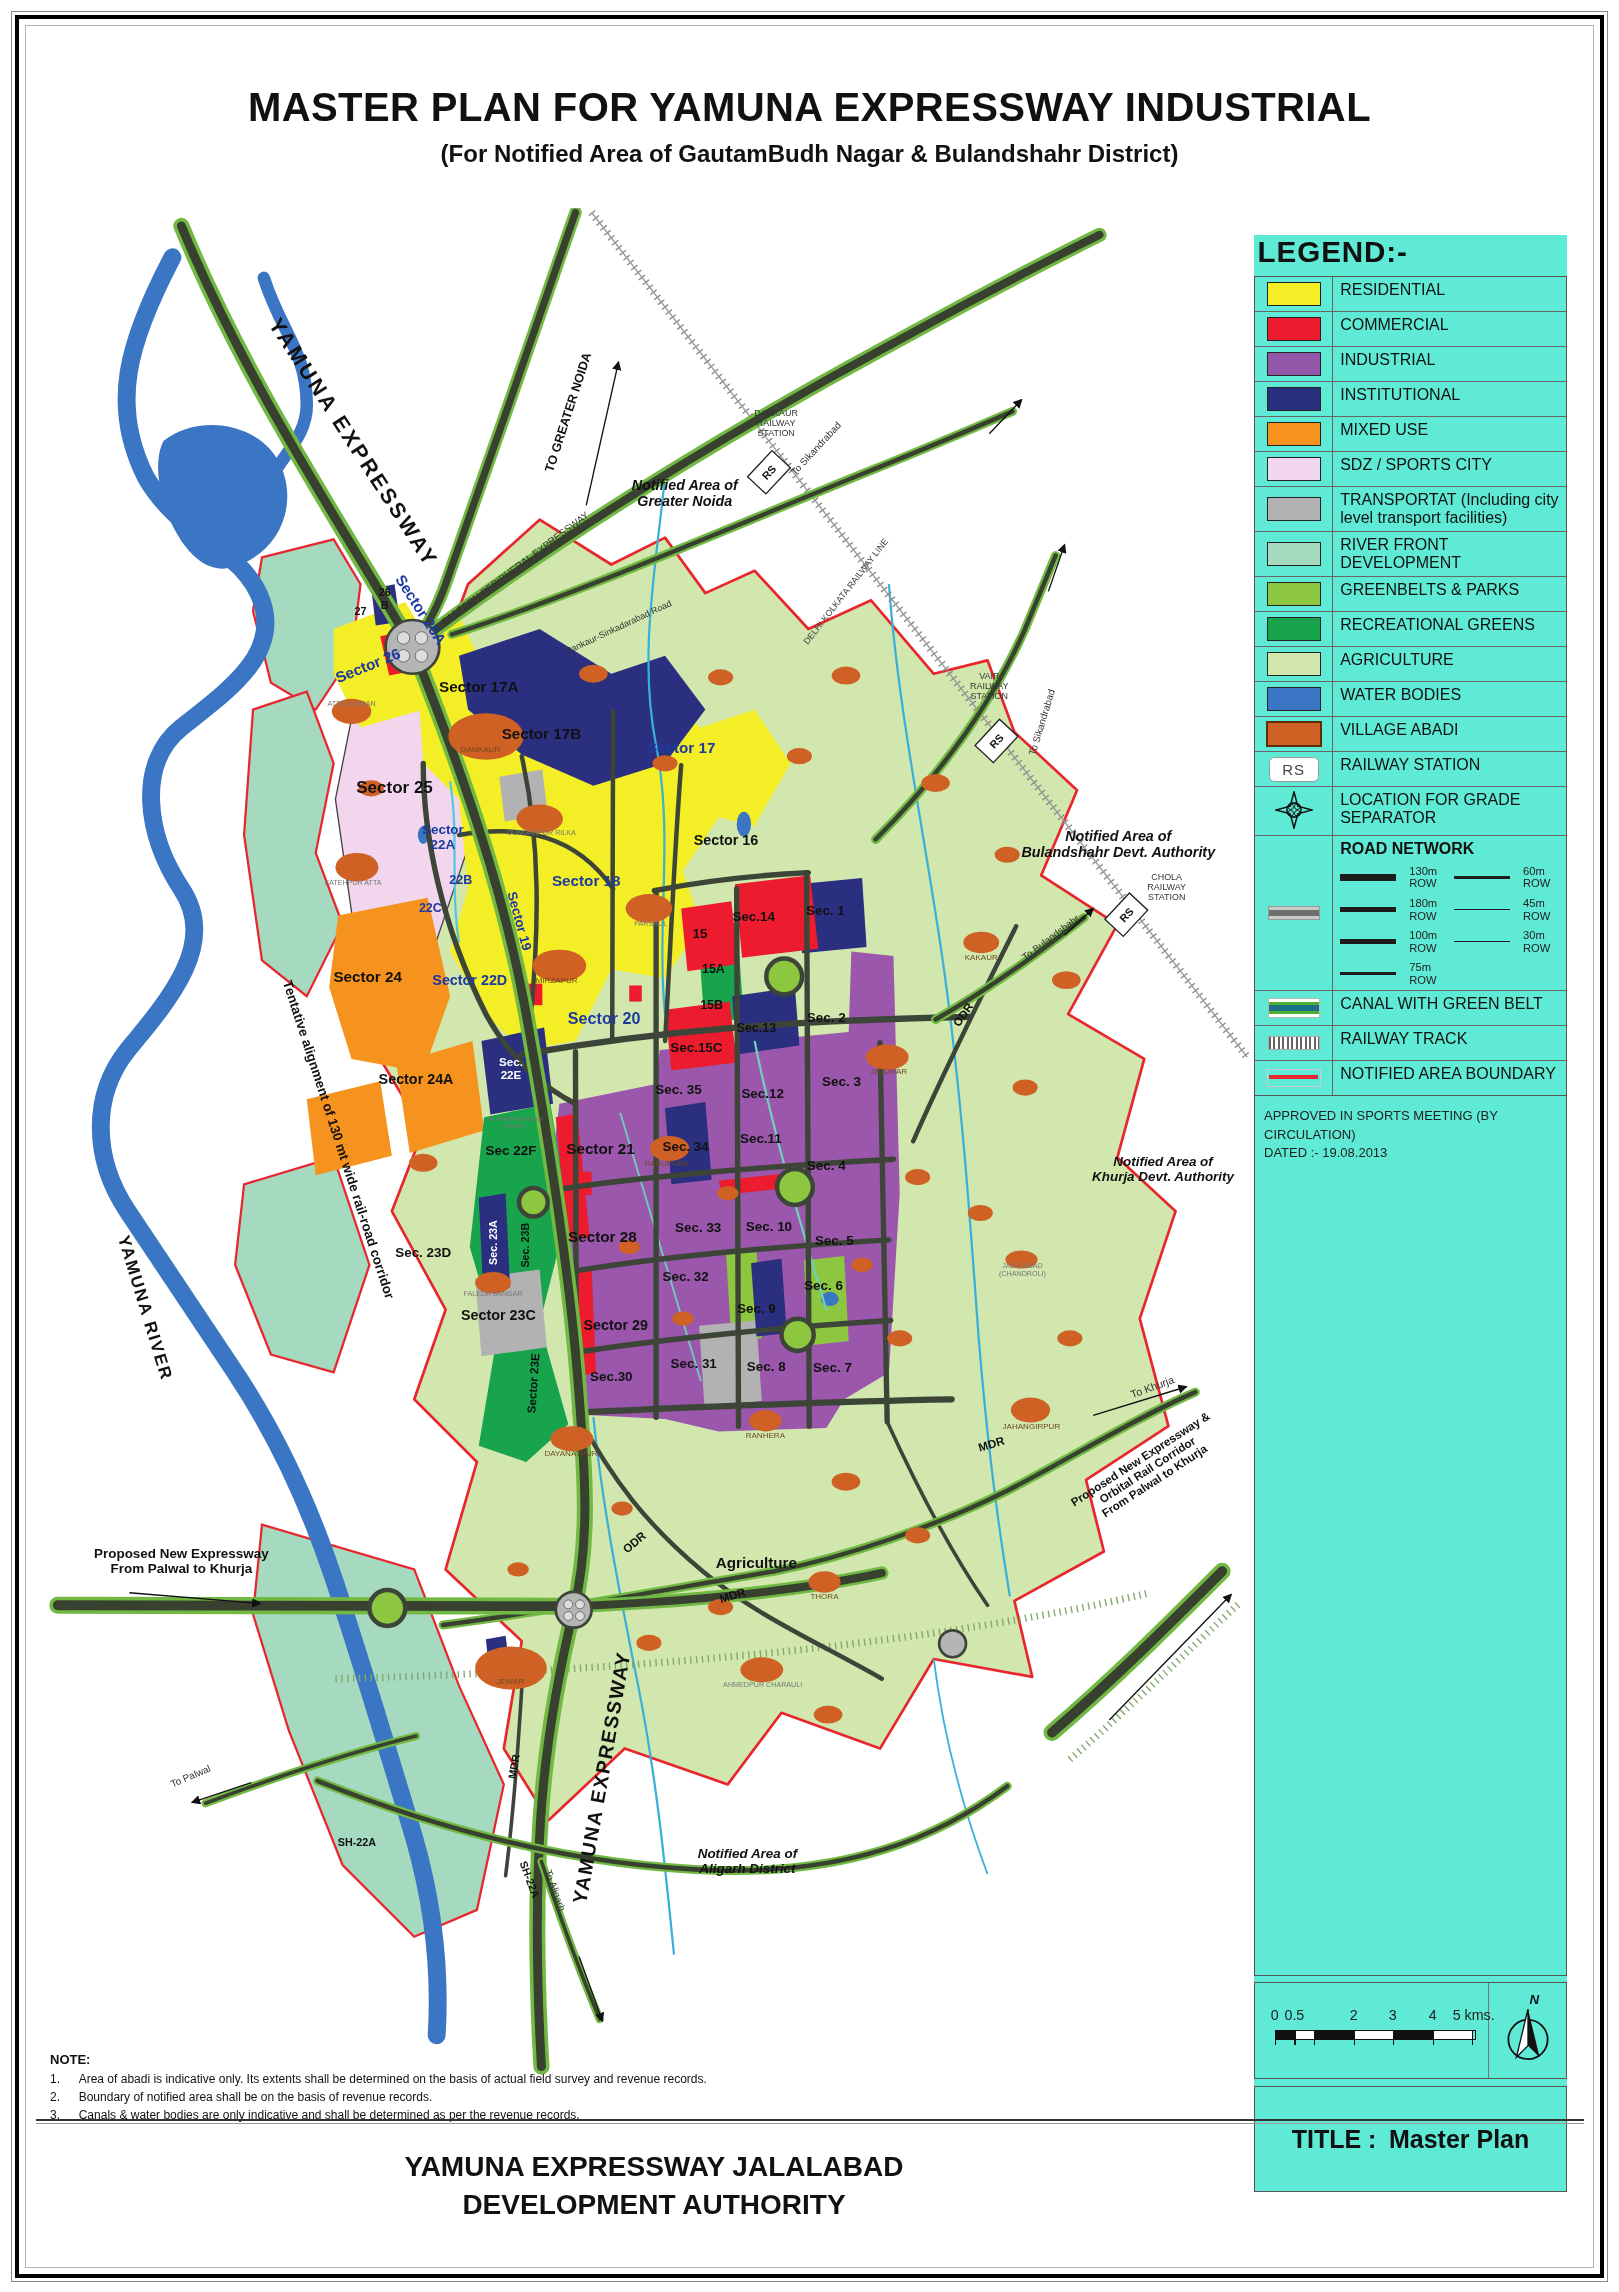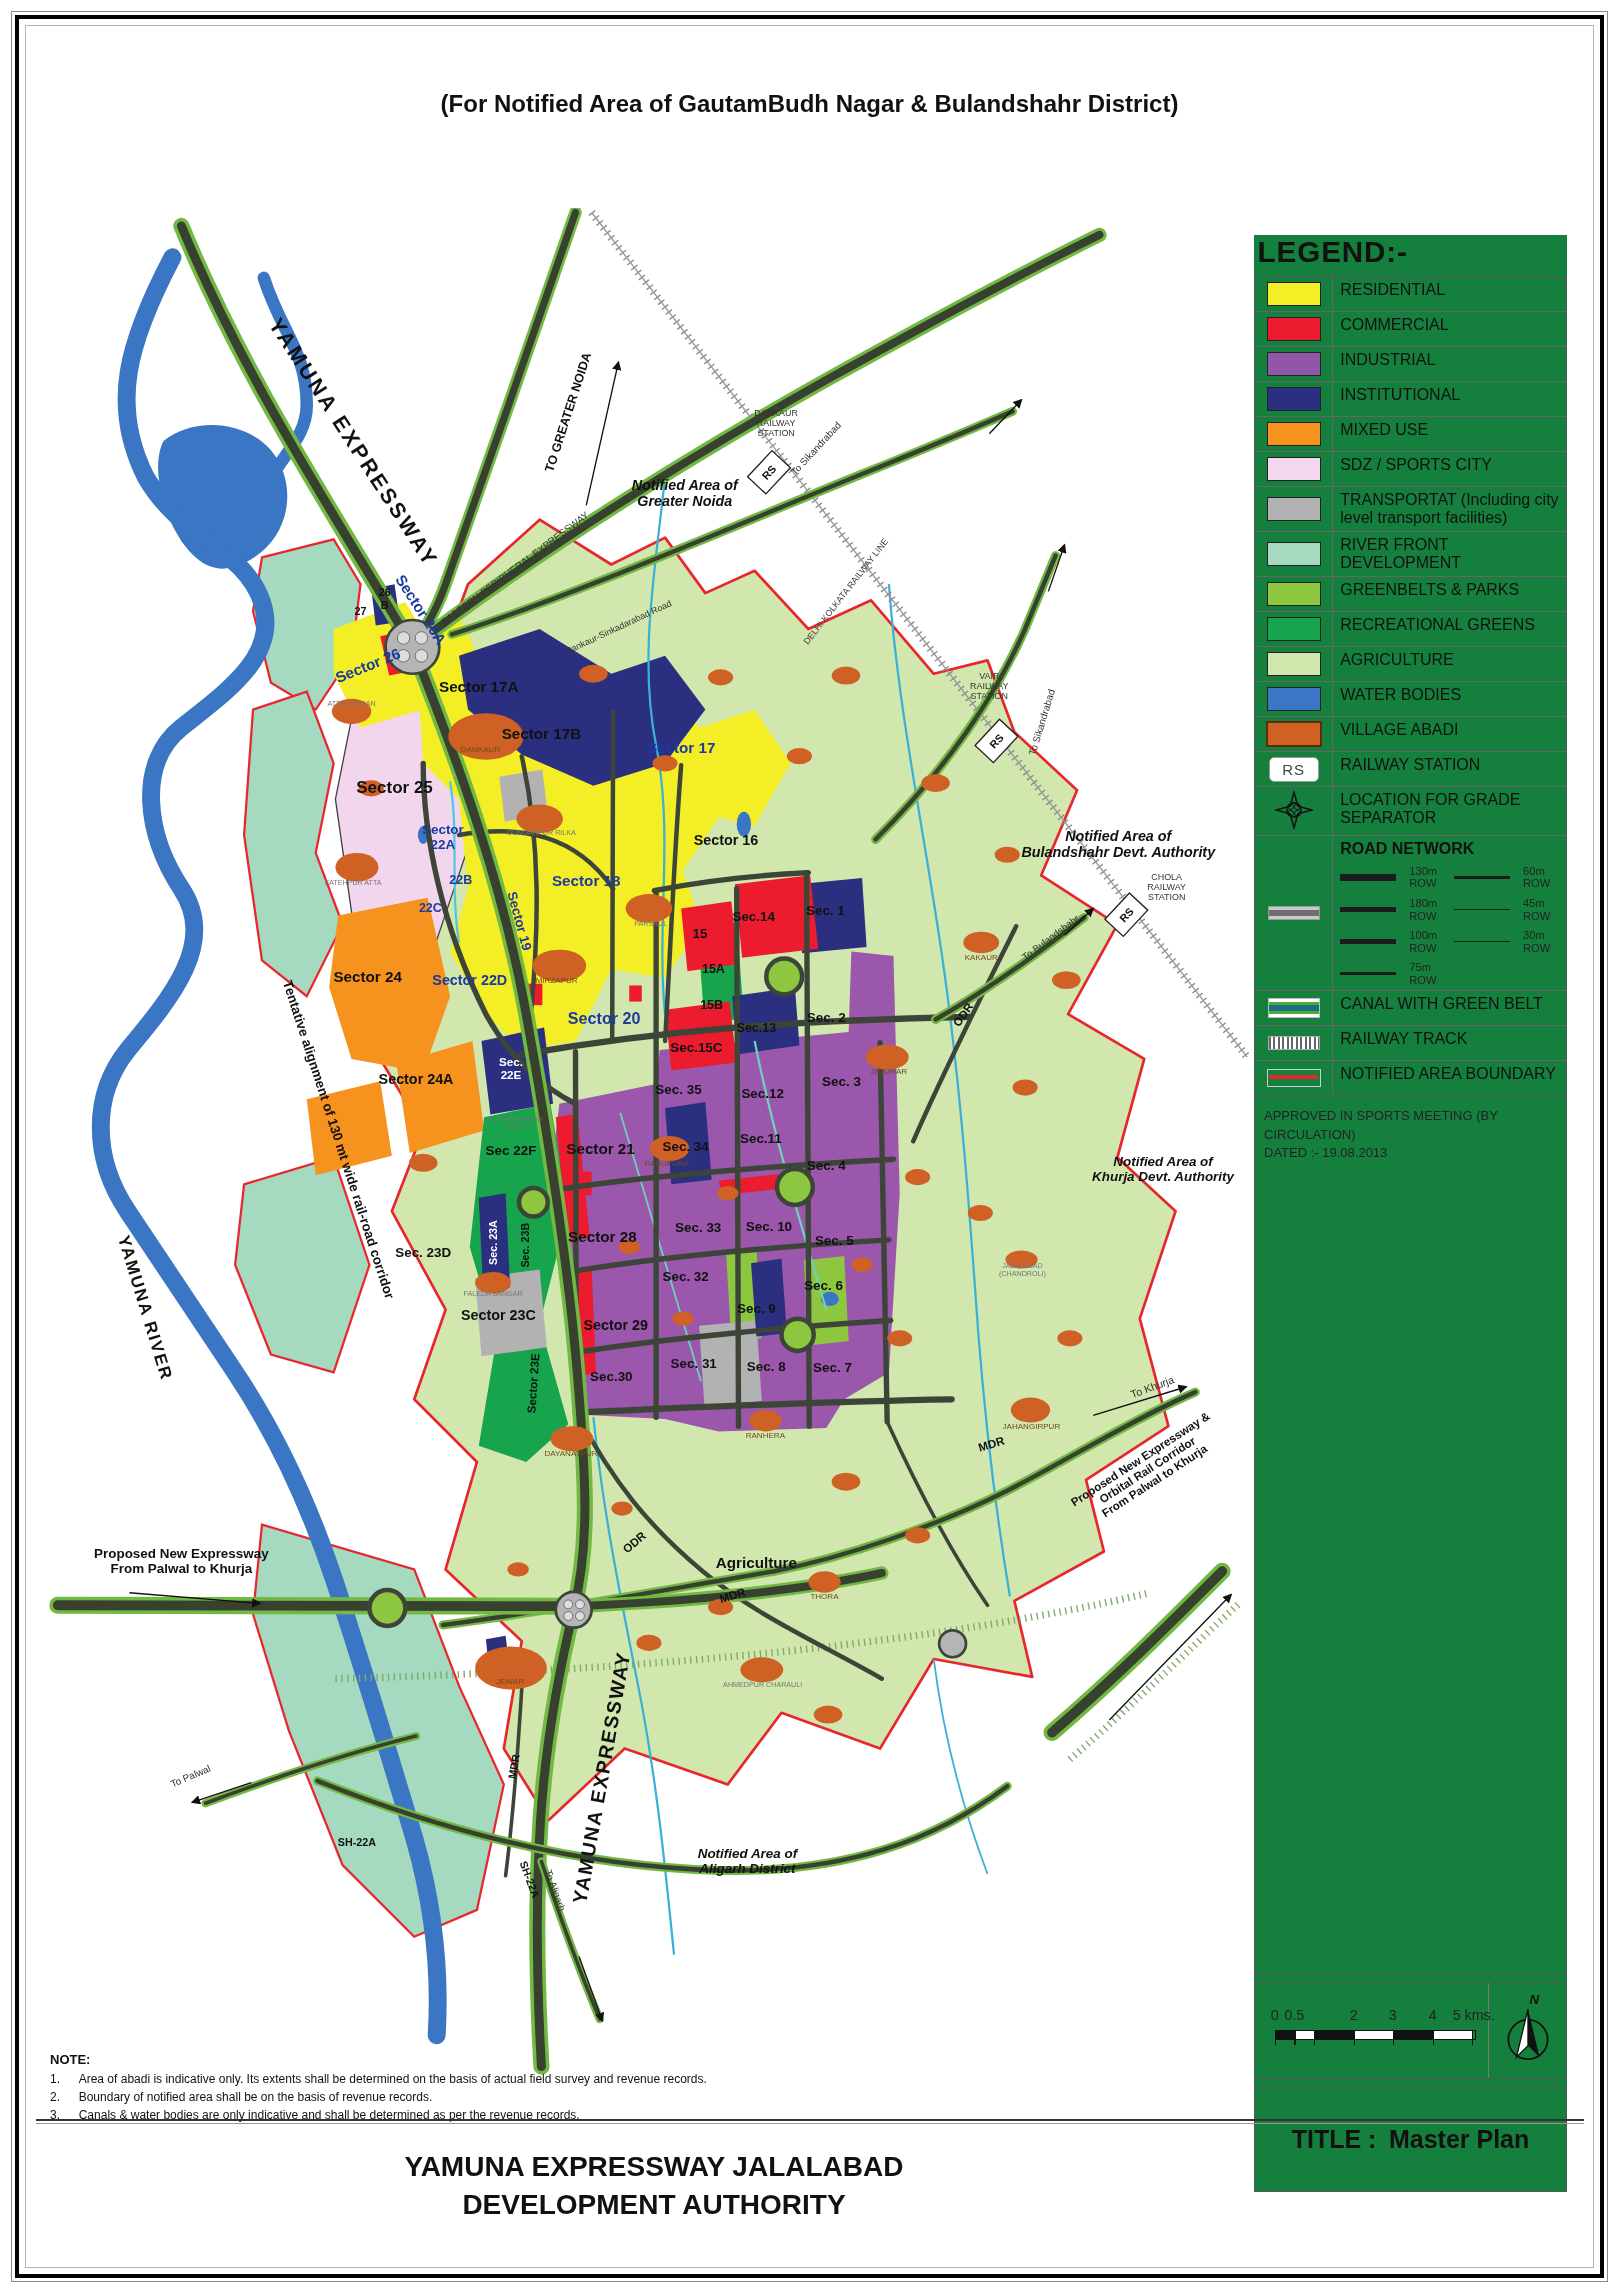--- a/index.html
+++ b/index.html
@@ -13,21 +13,21 @@
   #header{position:absolute;top:82px;left:0;width:100%;text-align:center;line-height:1.25;}
   #header .t1,#header .t2{font-size:40px;font-weight:bold;letter-spacing:0.4px;}
   #header .sub{font-size:24px;font-weight:bold;margin-top:7.2px;}
 
   
   #map-wrap{position:absolute;left:38px;top:208px;width:1212px;height:1915px;}
   #map-wrap svg{display:block;width:100%;height:100%;}
 
   
   #right-col{position:absolute;left:1254px;top:235px;width:313px;height:1957px;
-             display:flex;flex-direction:column;background:#15803d;}
+             display:flex;flex-direction:column;background:#5eead4;}
   #legend-heading{font-size:29.6px;font-weight:bold;margin:0 0 7.2px 3.6px;letter-spacing:0.9px;}
   #legend-table{border:1.8px solid #555;}
   .lrow{display:flex;align-items:stretch;border-bottom:1.3px solid #666;min-height:34px;}
   .lrow:last-child{border-bottom:none;}
   .lswatch{width:77px;border-right:1.3px solid #666;display:flex;align-items:center;justify-content:center;flex:none;padding:3.6px 0;}
   .llabel{flex:1;display:flex;flex-direction:column;justify-content:flex-start;
           font-size:16px;padding:3.6px 7.2px;line-height:1.15;}
   .sw-color{width:52px;height:21.5px;border:1.3px solid #222;}
   .sw-rs{width:48px;height:23px;border:1.8px solid #999;border-radius:5.4px;background:#fff;
          display:flex;align-items:center;justify-content:center;font-size:15px;color:#444;letter-spacing:0.9px;}
@@ -64,20 +64,21 @@
                     font-size:28px;font-weight:bold;line-height:1.35;}
 </style>
 </head>
 <body>
 
 <div class="frame1"></div>
 <div class="frame2"></div>
 <div class="frame3"></div>
 
 <div id="header">
+  <div class="t1">MASTER PLAN FOR YAMUNA EXPRESSWAY INDUSTRIAL</div>
   <div class="sub">(For Notified Area of GautamBudh Nagar &amp; Bulandshahr District)</div>
 </div>
 
 <div id="map-wrap">
 <svg viewBox="0 0 1353 2138" xmlns="http://www.w3.org/2000/svg">
   <defs>
     <marker id="arr" viewBox="0 0 10 10" refX="8.5" refY="5" markerWidth="7" markerHeight="7" orient="auto-start-reverse">
       <path d="M0,0L10,5L0,10z" fill="#111"></path>
     </marker>
   </defs>

